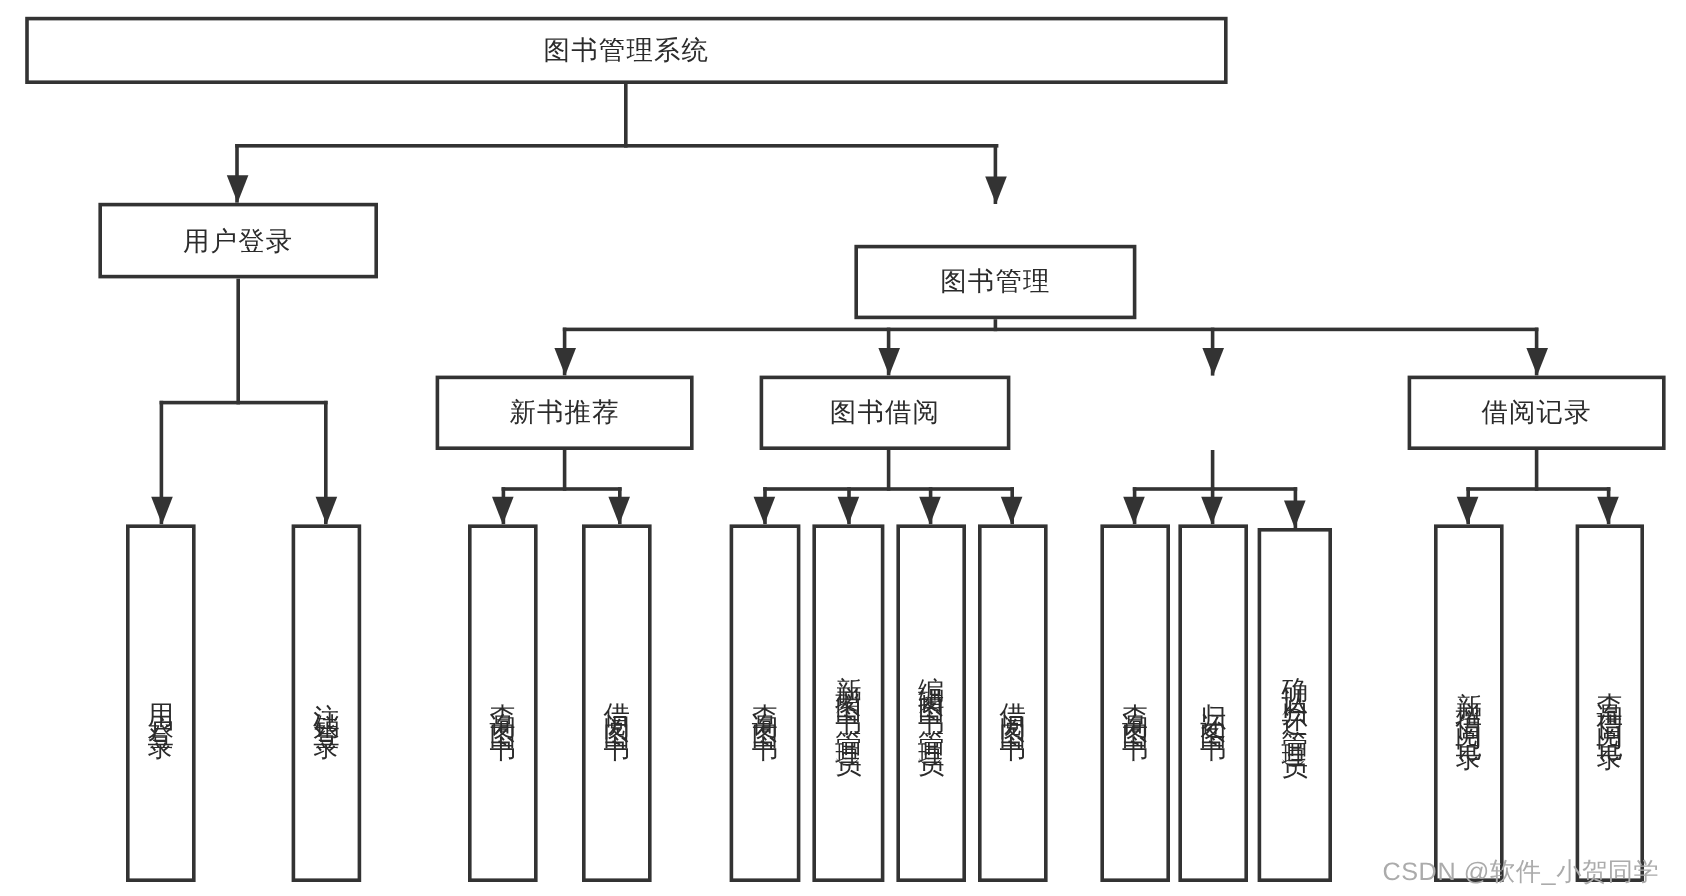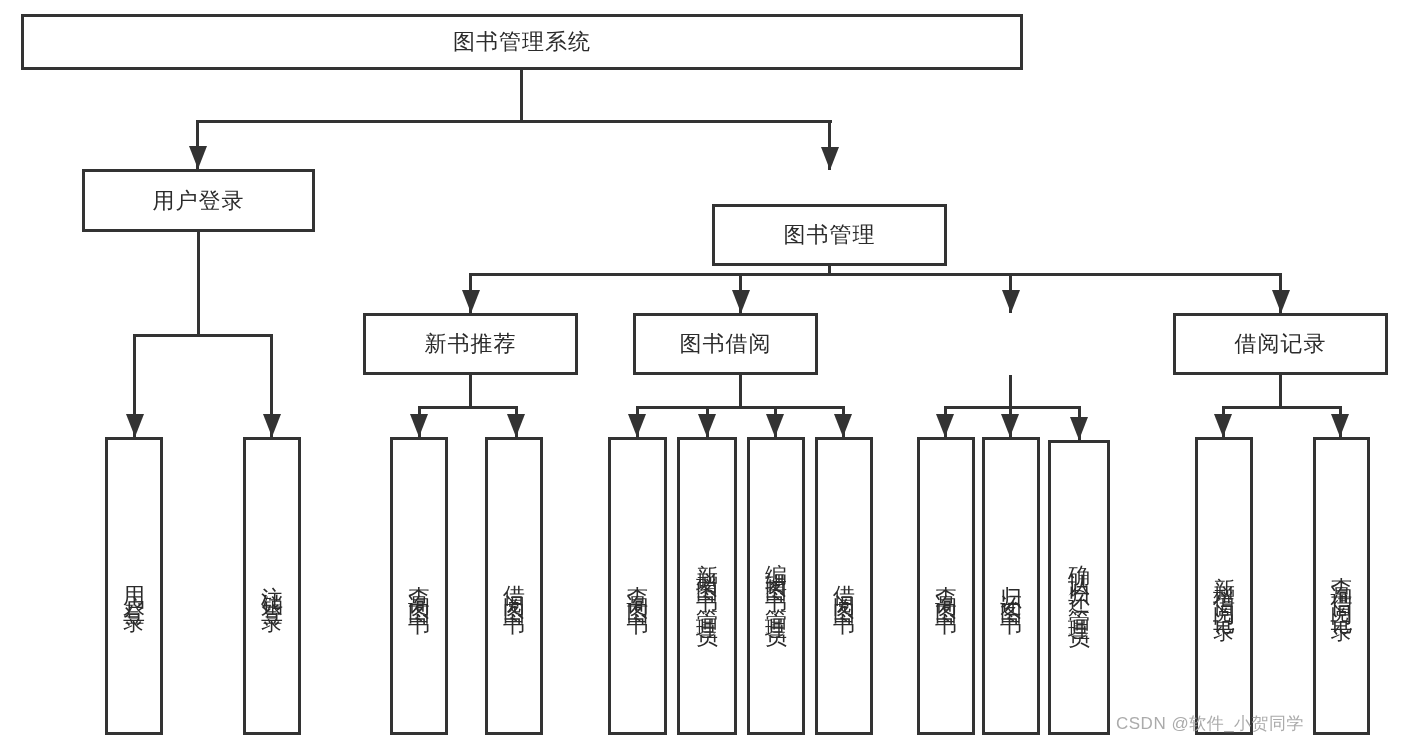--- a/index.html
+++ b/index.html
@@ -51,23 +51,23 @@
     position: absolute;
     width: 0;
     height: 0;
     border-left: 9px solid transparent;
     border-right: 9px solid transparent;
     border-top: 23px solid var(--line);
     z-index: 1;
   }
   .watermark {
     position: absolute;
-    left: 1116px;
+    left: 1152px;
     top: 712px;
-    font-size: 17px;
+    font-size: 21px;
     color: var(--watermark);
     z-index: 3;
     letter-spacing: 0.5px;
   }
 </style>
 </head>
 <body>
 
 <div class="canvas">
 
@@ -78,21 +78,21 @@
   <div class="node" style="left:82px; top:169px; width:233px; height:63px;">
     <span>用户登录</span>
   </div>
   <div class="node" style="left:712px; top:170px; width:235px; height:62px;margin-top:34px;">
     <span>图书管理</span>
   </div>
 
   <div class="node" style="left:363px; top:313px; width:215px; height:62px;text-align:center;">
     <span>新书推荐</span>
   </div>
-  <div class="node" style="left:633px; top:313px; width:185px; height:62px;text-align:center;">
+  <div class="node" style="left:633px; top:313px; width:209px; height:62px;text-align:center;">
     <span>图书借阅</span>
   </div>
   <div class="node" style="left:1173px; top:313px; width:215px; height:62px;">
     <span>借阅记录</span>
   </div>
 
   <div class="node leaf" style="left:105px; width:58px;">
     <span class="vtext">用户登录</span>
   </div>
   <div class="node leaf" style="left:243px; width:58px;">

